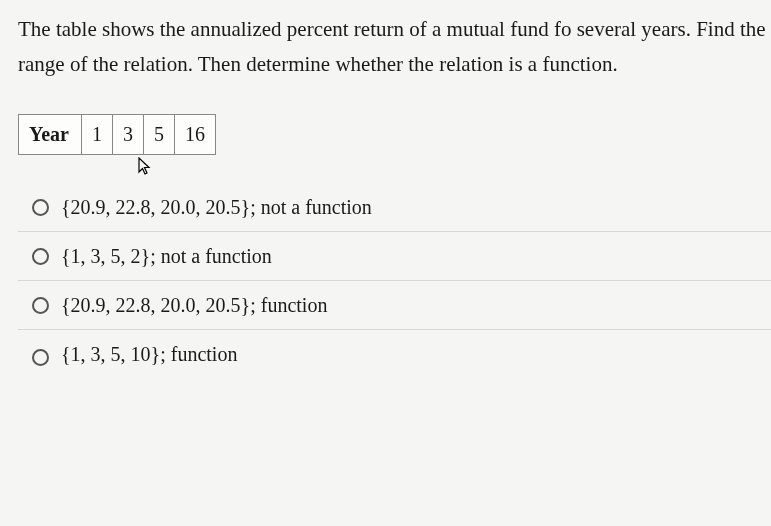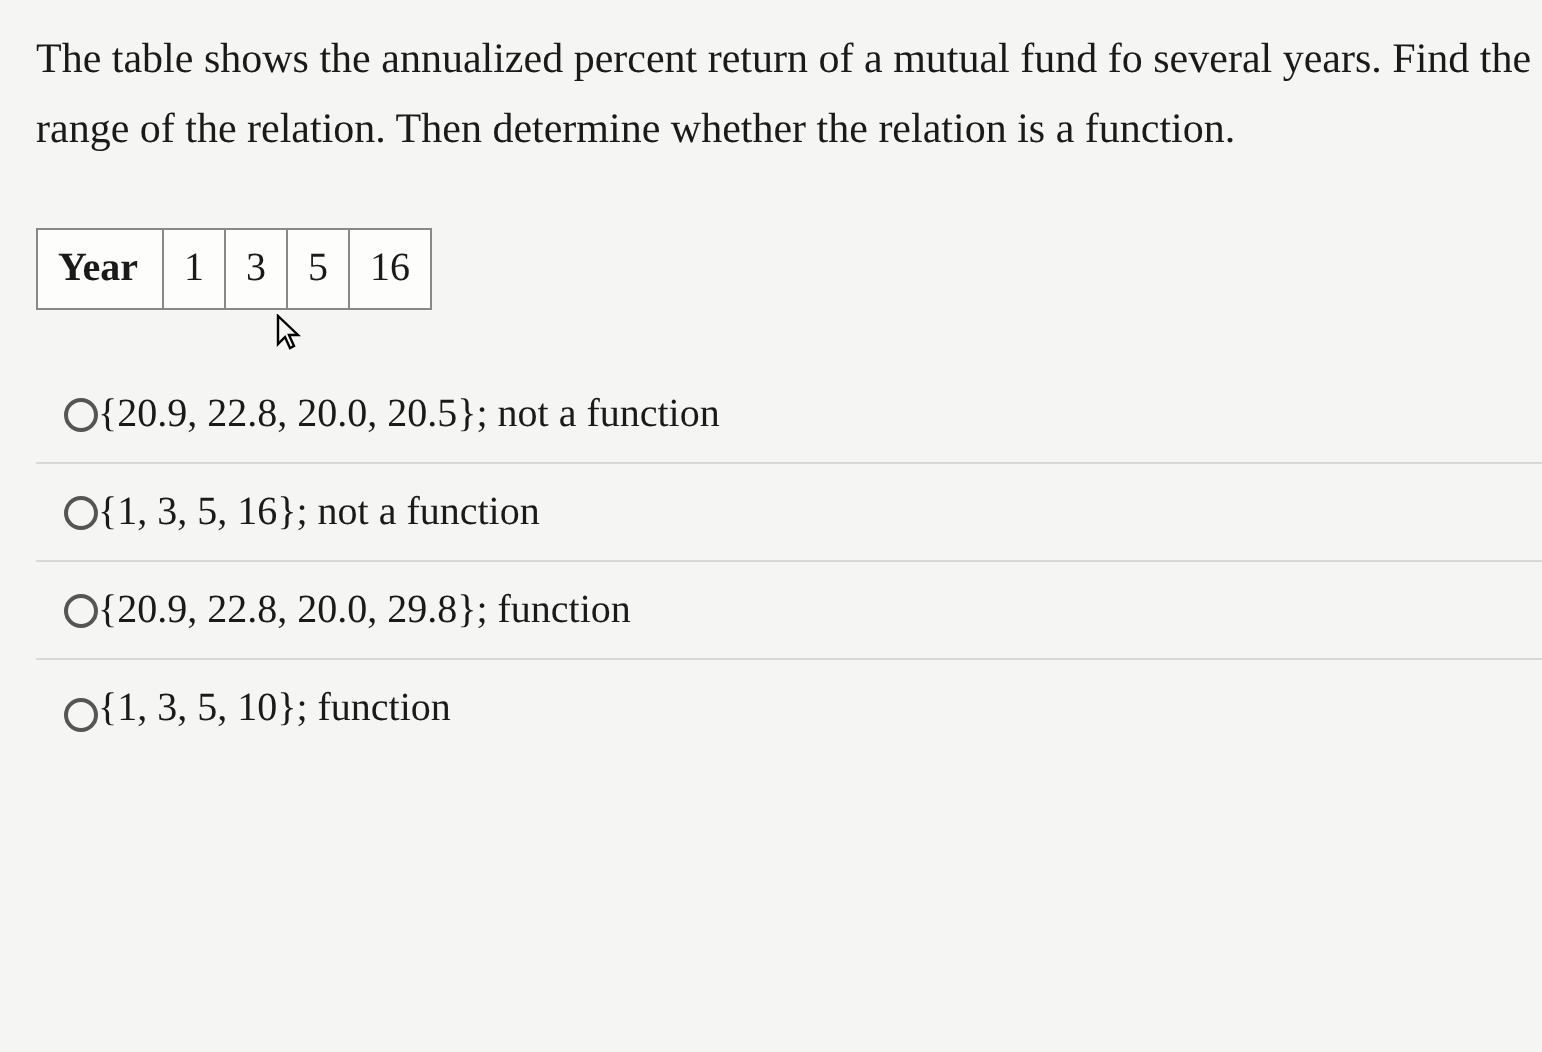--- a/index.html
+++ b/index.html
@@ -46,20 +46,21 @@
       height: 0;
       color: #000;
     }
     .options {
       display: flex;
       flex-direction: column;
     }
     .option {
       display: flex;
       align-items: center;
+      gap: 12px;
       padding: 12px 0;
       border-bottom: 1px solid #d8d8d4;
       font-size: 20px;
     }
     .option:last-child {
       border-bottom: none;
       align-items: flex-end;
     }
     .radio-circle {
       width: 17px;
@@ -97,23 +98,23 @@
   </svg>
 </div>
 
 <div class="options">
   <div class="option">
     <span class="radio-circle"></span>
     <span class="option-label">{20.9, 22.8, 20.0, 20.5}; not a function</span>
   </div>
   <div class="option">
     <span class="radio-circle"></span>
-    <span class="option-label">{1, 3, 5, 16}; not a function</span>
+    <span class="option-label">{1, 3, 5, 2}; not a function</span>
   </div>
   <div class="option">
     <span class="radio-circle"></span>
-    <span class="option-label">{20.9, 22.8, 20.0, 29.8}; function</span>
+    <span class="option-label">{20.9, 22.8, 20.0, 20.5}; function</span>
   </div>
   <div class="option">
     <span class="radio-circle"></span>
     <span class="option-label">{1, 3, 5, 10}; function</span>
   </div>
 </div>
 
 </body></html>

